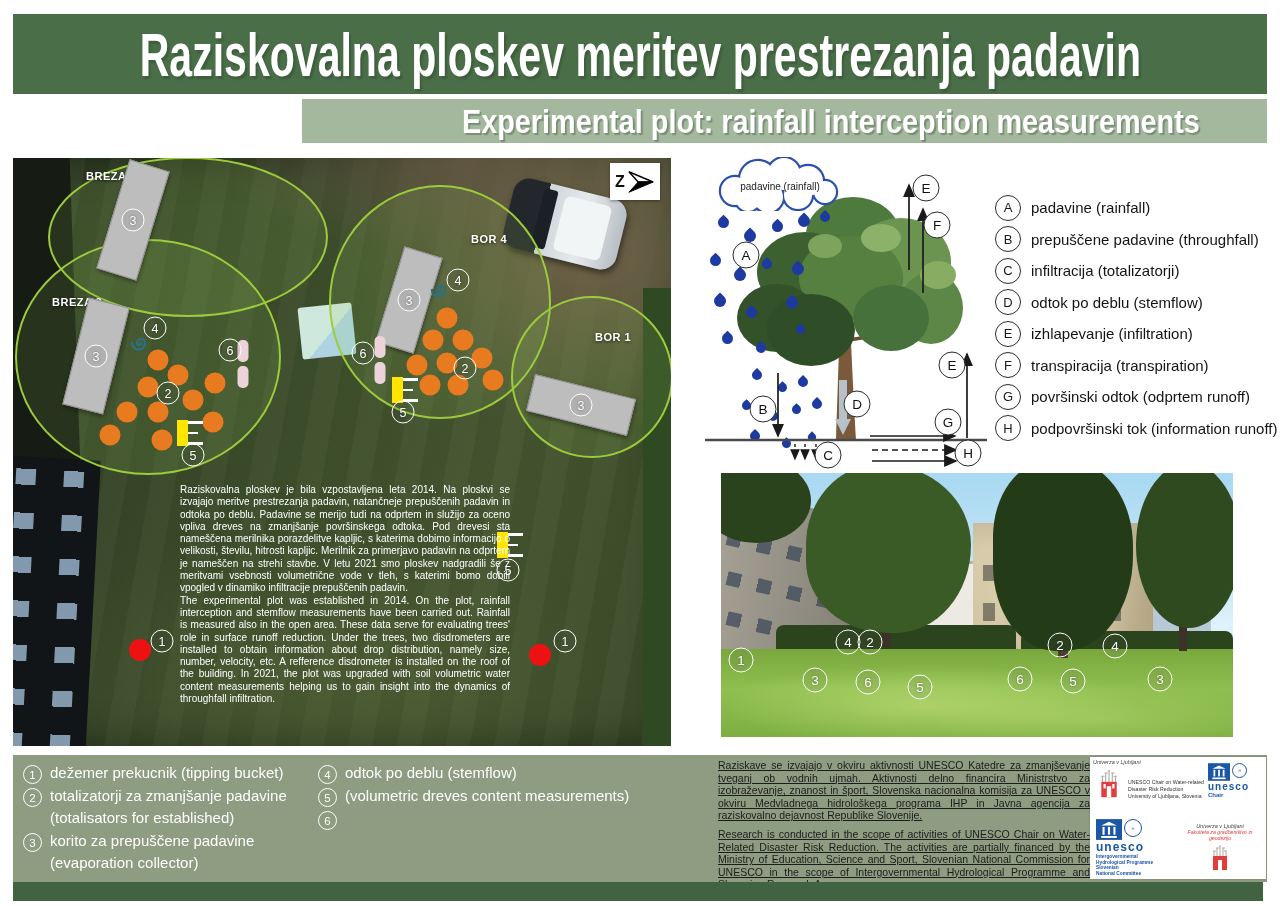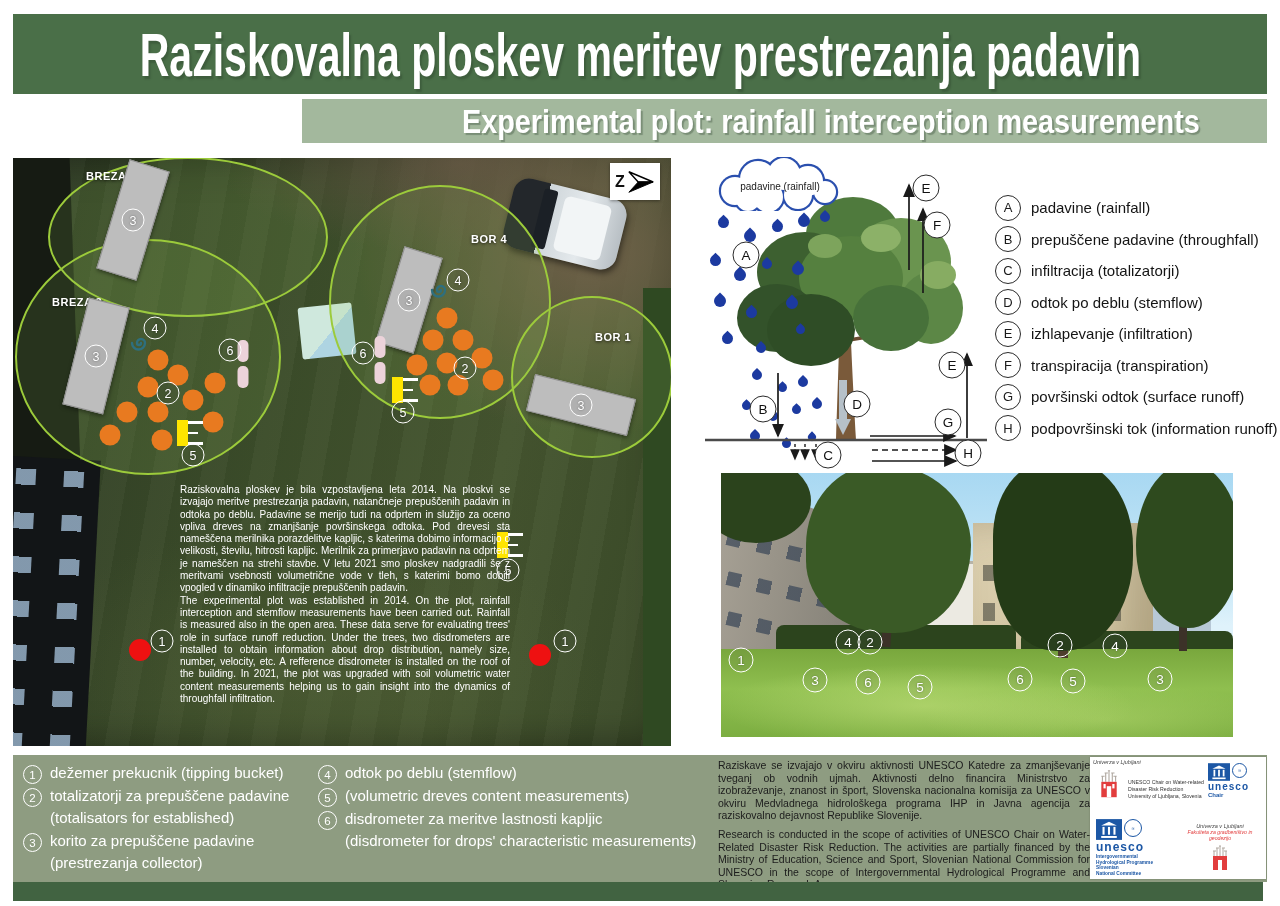--- a/index.html
+++ b/index.html
@@ -112,21 +112,21 @@
     transform:translate(-50%,-50%);background:rgba(90,90,90,0.10);text-shadow:0 0 2px rgba(0,0,0,0.4);}
 
   
   .sage{position:absolute;left:13px;top:755px;width:1254px;height:127px;background:var(--sage);}
   .bl-col{position:absolute;top:7px;}
   .bl-item{display:flex;gap:8px;margin-bottom:1px;}
   .bl-num{width:17px;height:17px;border:1.4px solid #fff;border-radius:50%;color:#fff;font-size:11.5px;
     flex:none;display:flex;align-items:center;justify-content:center;margin-top:3px;}
   .bl-text{color:#fff;font-size:15px;line-height:22px;}
   .ack{position:absolute;left:705px;top:4px;width:372px;font-size:10.5px;line-height:12.6px;color:#1c1c1c;text-align:justify;}
-  .ack p{margin:0 0 6px 0;}
+  .ack p{margin:0 0 6px 0;text-decoration:underline;}
   .logos{position:absolute;left:1077px;top:2px;width:176px;height:122px;background:#fff;font-size:5.5px;color:#333;
     box-shadow:0 0 2px rgba(0,0,0,0.2);}
   .lg-ul-name{font-style:italic;font-size:5.5px;color:#444;margin:2px 0 1px 3px;}
   .lg-chair-text{position:absolute;left:38px;top:22px;font-size:5.2px;line-height:7px;color:#333;}
   .lg-unesco{position:absolute;}
   .temple-row{display:flex;gap:2px;align-items:flex-start;}
   .ucircle{width:13px;height:13px;border:1px solid var(--unesco_blue);border-radius:50%;color:var(--unesco_blue);
     font-size:4px;display:flex;align-items:center;justify-content:center;}
   .uword{font-weight:bold;color:var(--unesco_blue);letter-spacing:1px;}
   .uchair{color:var(--unesco_blue);font-size:6px;font-weight:bold;}
@@ -377,21 +377,21 @@
       <div class="ah-row">
         <div class="ah-circle">E</div>
         <div class="ah-label">izhlapevanje (infiltration)</div>
       </div>
       <div class="ah-row">
         <div class="ah-circle">F</div>
         <div class="ah-label">transpiracija (transpiration)</div>
       </div>
       <div class="ah-row">
         <div class="ah-circle">G</div>
-        <div class="ah-label">površinski odtok (surface runoff)</div>
+        <div class="ah-label">površinski odtok (odprtem runoff)</div>
       </div>
       <div class="ah-row">
         <div class="ah-circle">H</div>
         <div class="ah-label">podpovršinski tok (information runoff)</div>
       </div>
     </div>
 
   <div class="photo">
     <div class="ph-bldg-blue"></div>
     <div class="ph-bldg-white"></div>
@@ -431,51 +431,47 @@
     <div class="bl-col" id="bl-col1" style="left:10px;width:292px;">
         <div class="bl-item">
           <div class="bl-num">1</div>
           <div class="bl-text">
             <div>dežemer prekucnik (tipping bucket)</div>
           </div>
         </div>
         <div class="bl-item">
           <div class="bl-num">2</div>
           <div class="bl-text">
-            <div>totalizatorji za prepuščene padavine</div>
+            <div>totalizatorji za zmanjšanje padavine</div>
             <div>(totalisators for established)</div>
           </div>
         </div>
         <div class="bl-item">
           <div class="bl-num">3</div>
           <div class="bl-text">
             <div>korito za prepuščene padavine</div>
-            <div>(prestrezanja collector)</div>
+            <div>(evaporation collector)</div>
           </div>
         </div>
       </div>
     <div class="bl-col" id="bl-col2" style="left:305px;width:400px;">
         <div class="bl-item">
           <div class="bl-num">4</div>
           <div class="bl-text">
             <div>odtok po deblu (stemflow)</div>
           </div>
         </div>
         <div class="bl-item">
           <div class="bl-num">5</div>
           <div class="bl-text">
             <div>(volumetric dreves content measurements)</div>
           </div>
         </div>
         <div class="bl-item">
           <div class="bl-num">6</div>
-          <div class="bl-text">
-            <div>disdrometer za meritve lastnosti kapljic</div>
-            <div>(disdrometer for drops' characteristic measurements)</div>
-          </div>
         </div>
       </div>
     <div class="ack">
       <p>Raziskave se izvajajo v okviru aktivnosti UNESCO Katedre za zmanjševanje tveganj ob vodnih ujmah. Aktivnosti delno financira Ministrstvo za izobraževanje, znanost in šport, Slovenska nacionalna komisija za UNESCO v okviru Medvladnega hidrološkega programa IHP in Javna agencija za raziskovalno dejavnost Republike Slovenije.</p>
       <p>Research is conducted in the scope of  activities of UNESCO Chair on Water-Related Disaster Risk Reduction. The activities are partially financed by the Ministry of Education, Science and Sport, Slovenian National Commission for UNESCO in the scope of Intergovernmental Hydrological Programme and Slovenian Research Agency.</p>
     </div>
     <div class="logos">
       <div class="lg-ul-name">Univerza v Ljubljani</div>
       <svg class="abs" style="left:8px;top:10px;" width="22" height="34" viewBox="0 0 20 28">
         <g stroke="#b0a8a0" stroke-width="1" fill="none">

